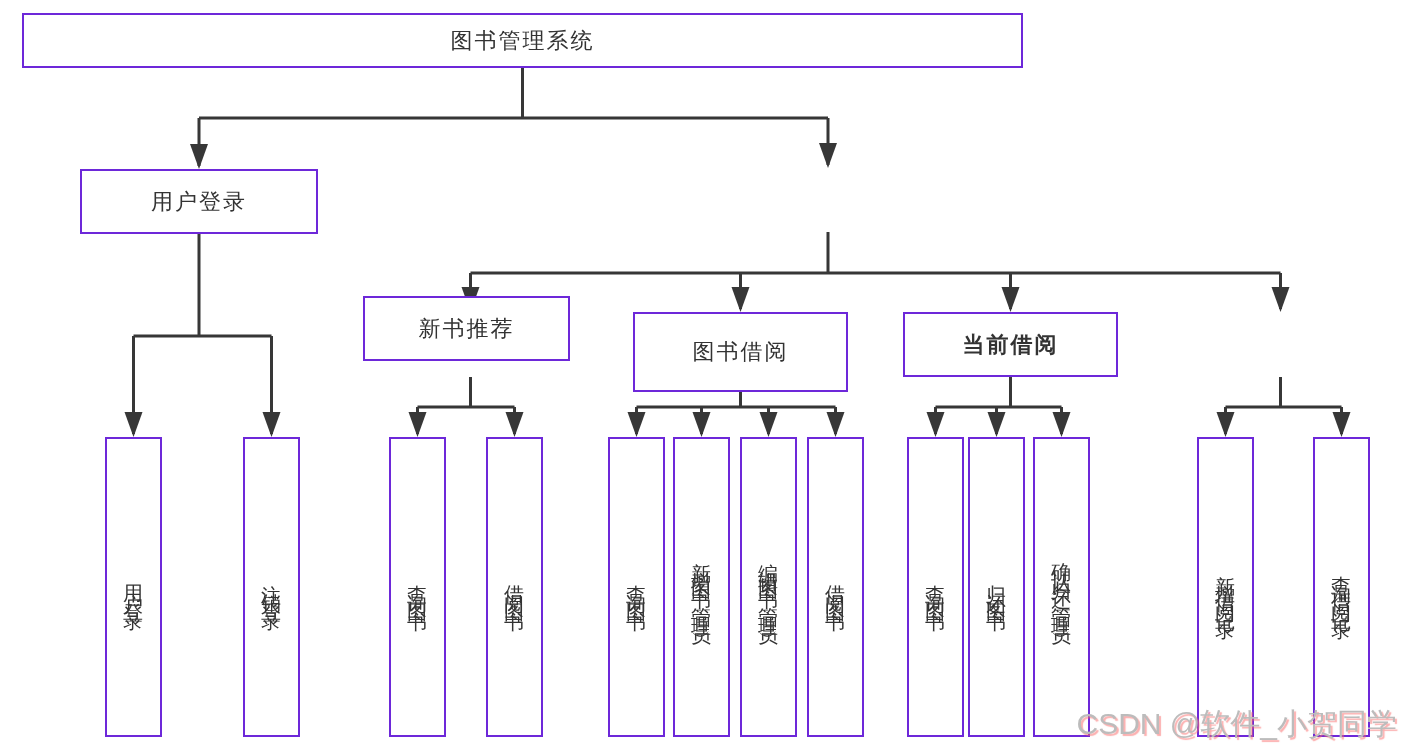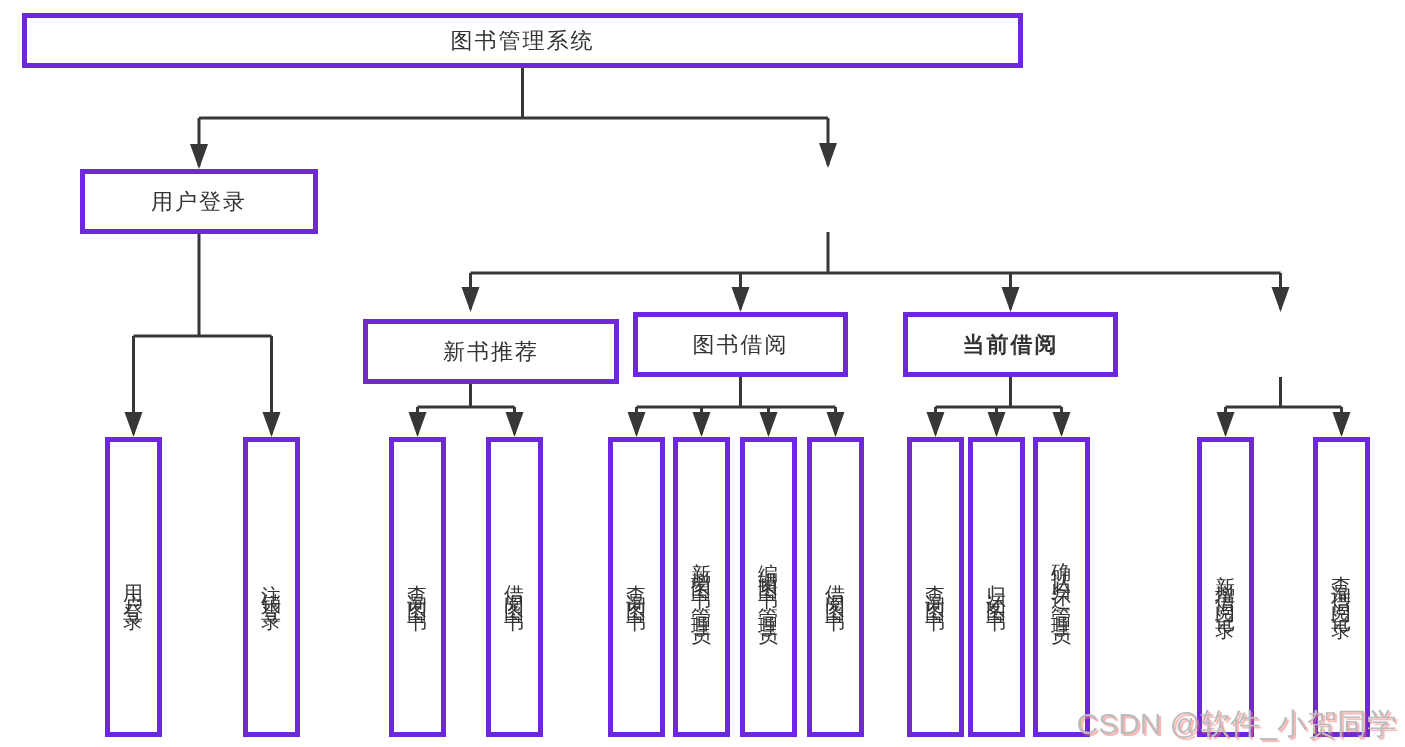--- a/index.html
+++ b/index.html
@@ -8,21 +8,21 @@
     width:1405px;height:747px;
     background:#ffffff;
     font-family:"Liberation Sans","DejaVu Sans",sans-serif;
     overflow:hidden;
   }
   .connectors{position:absolute;left:0;top:0;z-index:1;}
   .box{
     position:absolute;
     box-sizing:border-box;
     background:#ffffff;
-    border:5px solid #6d28d9;
+    border:2px solid #6d28d9;
     display:flex;align-items:center;justify-content:center;
     color:#333333;
     z-index:2;
   }
   .h-label{
     font-size:22px;
     letter-spacing:2px;
     white-space:nowrap;
     color:#333333;
   }
@@ -83,24 +83,24 @@
   </svg>
 
   <div class="box" style="left:22px;top:13px;width:1001px;height:55px;">
     <span class="h-label">图书管理系统</span>
   </div>
 
   <div class="box" style="left:80px;top:169px;width:238px;height:65px;">
     <span class="h-label">用户登录</span>
   </div>
 
-  <div class="box" style="left:363px;top:319px;width:256px;height:65px;text-align:right;">
+  <div class="box" style="left:363px;top:296px;width:207px;height:65px;text-align:right;">
     <span class="h-label">新书推荐</span>
   </div>
-  <div class="box" style="left:633px;top:312px;width:215px;height:65px;">
+  <div class="box" style="left:633px;top:312px;width:215px;height:80px;">
     <span class="h-label">图书借阅</span>
   </div>
   <div class="box" style="left:903px;top:312px;width:215px;height:65px;font-weight:bold;">
     <span class="h-label">当前借阅</span>
   </div>
 
   <div class="box" style="left:105px;top:437px;width:57px;height:300px;">
     <span class="v-label">用户登录</span>
   </div>
   <div class="box" style="left:243px;top:437px;width:57px;height:300px;">

